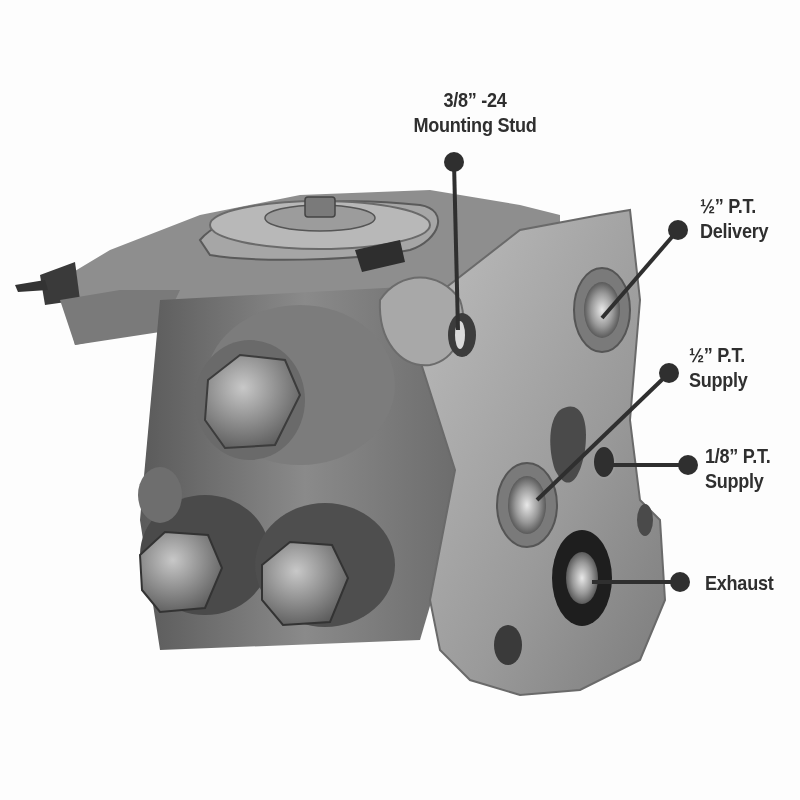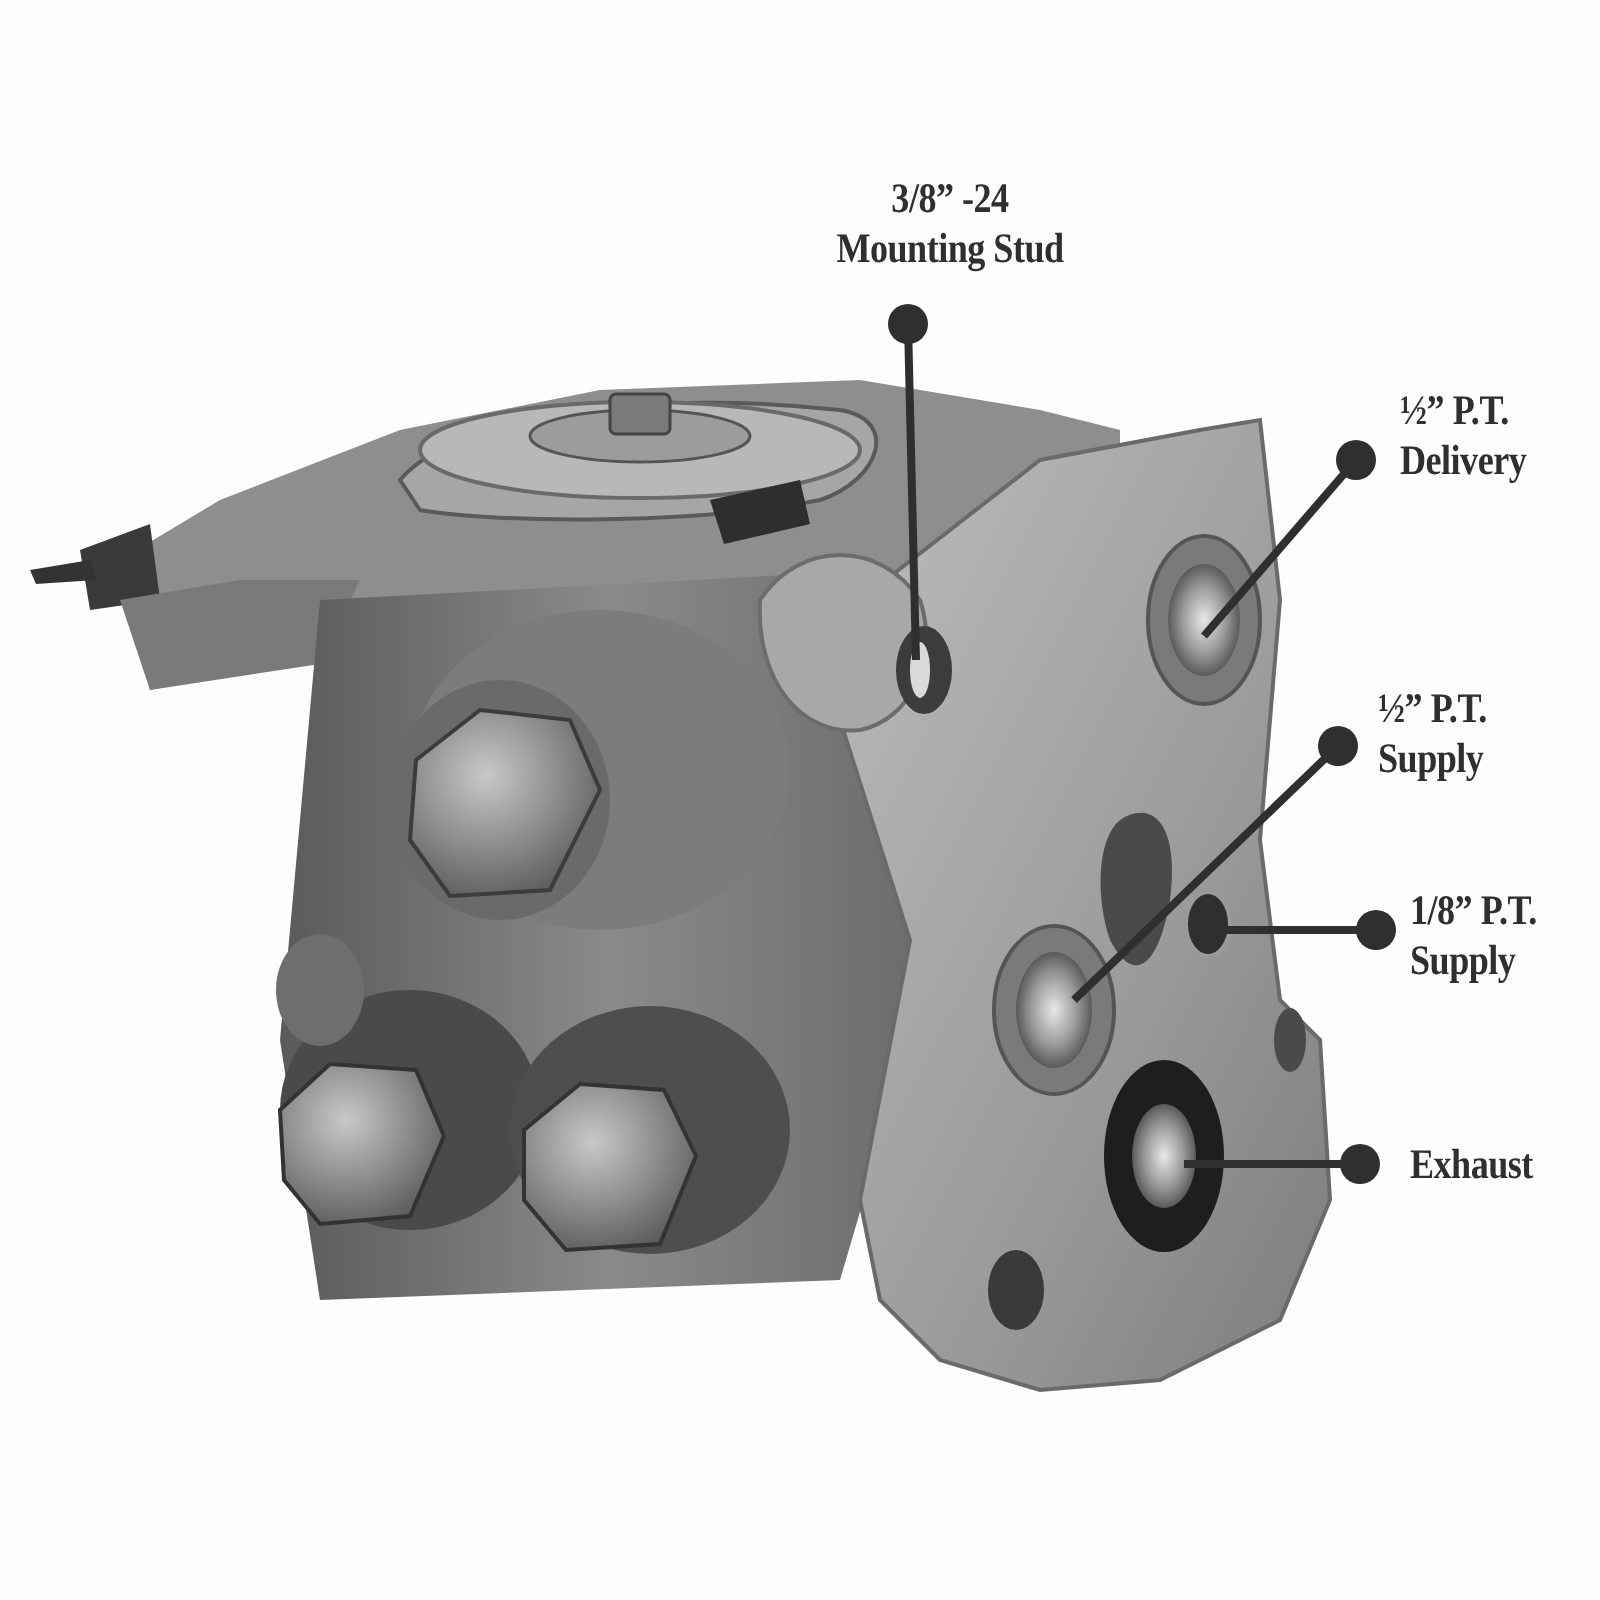--- a/index.html
+++ b/index.html
@@ -1,16 +1,16 @@
 <!DOCTYPE html>
 <html><head>
 <meta charset="utf-8">
 <style>
   html,body{margin:0;padding:0;background:#fff;}
-  #canvas{position:relative;width:800px;height:800px;overflow:hidden;background:#fdfdfd;font-family:Liberation Serif, serif;}
+  #canvas{position:relative;width:800px;height:800px;overflow:hidden;background:#fdfdfd;font-family:Liberation Sans, sans-serif;}
   svg.photo{position:absolute;left:0;top:0;}
   .label{position:absolute;color:#2f2f2f;font-weight:bold;font-size:21px;line-height:25px;letter-spacing:-0.3px;transform:scaleX(0.86);transform-origin:left top;white-space:nowrap;}
   .label.center{text-align:center;transform-origin:center top;}
   .label span{display:block;}
 </style>
 </head>
 <body>
 
 <div id="canvas">
 

